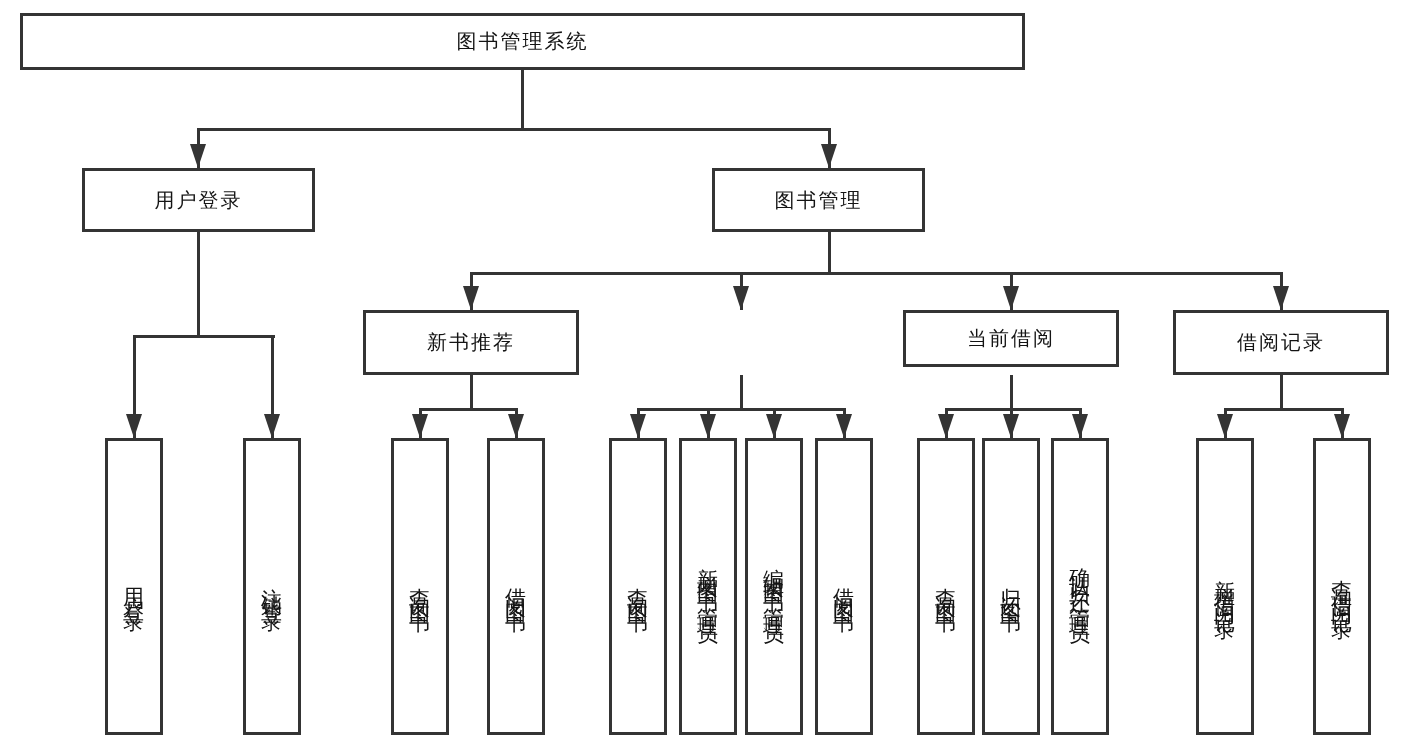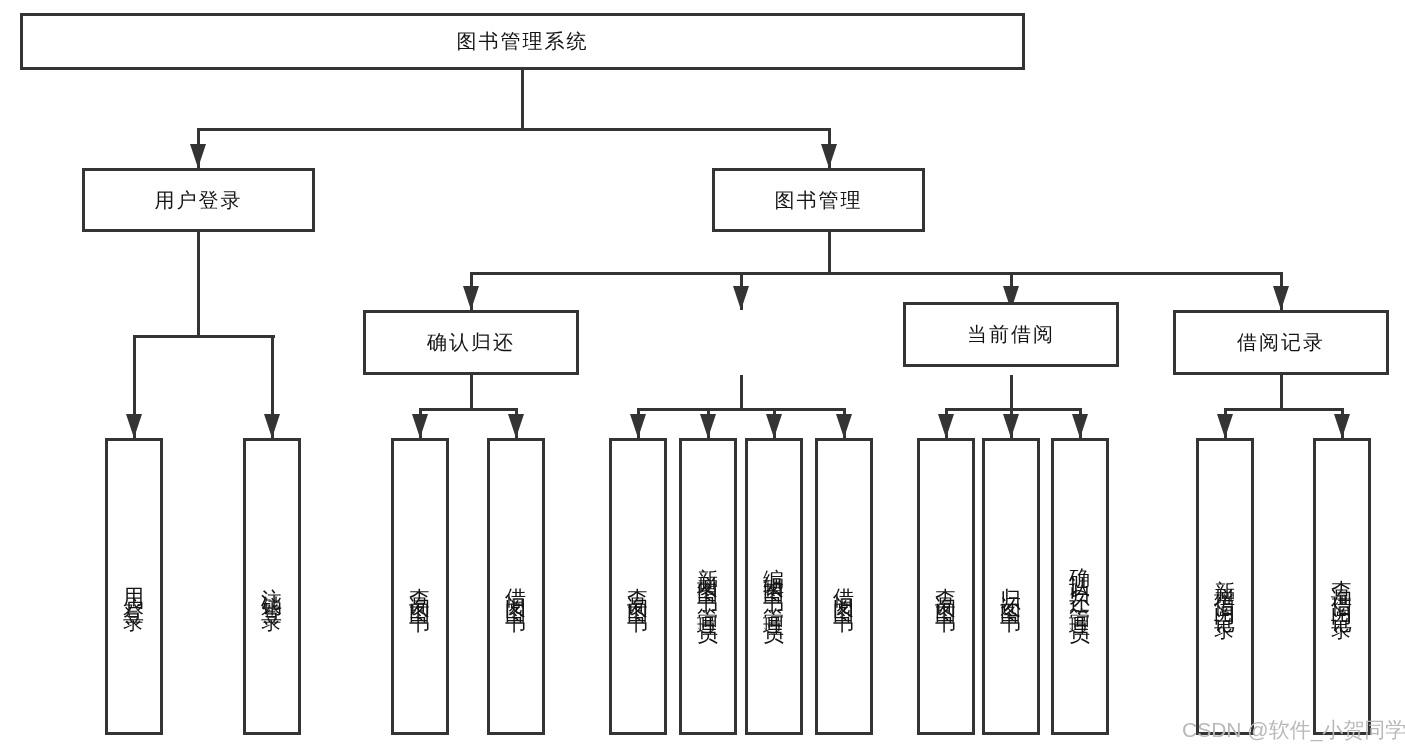--- a/index.html
+++ b/index.html
@@ -84,22 +84,22 @@
   <div class="hl" style="left:470px;top:272px;width:813px"></div>
   <div class="vl" style="left:470px;top:272px;height:38px"></div>
   <div class="ah" style="left:463px;top:286px"></div>
   <div class="vl" style="left:740px;top:272px;height:38px"></div>
   <div class="ah" style="left:733px;top:286px"></div>
   <div class="vl" style="left:1010px;top:272px;height:38px"></div>
   <div class="ah" style="left:1003px;top:286px"></div>
   <div class="vl" style="left:1280px;top:272px;height:38px"></div>
   <div class="ah" style="left:1273px;top:286px"></div>
 
-  <div class="node h" style="left:363px;top:310px;width:216px;height:65px">确认归还</div>
-  <div class="node h" style="left:903px;top:302px;width:216px;height:65px">当前借阅</div>
+  <div class="node h" style="left:363px;top:310px;width:216px;height:65px">新书推荐</div>
+  <div class="node h" style="left:903px;top:310px;width:216px;height:57px">当前借阅</div>
   <div class="node h" style="left:1173px;top:310px;width:216px;height:65px">借阅记录</div>
 
   <div class="vl" style="left:470px;top:375px;height:33px"></div>
   <div class="hl" style="left:419px;top:408px;width:99px"></div>
   <div class="vl" style="left:419px;top:408px;height:30px"></div>
   <div class="ah" style="left:412px;top:414px"></div>
   <div class="vl" style="left:515px;top:408px;height:30px"></div>
   <div class="ah" style="left:508px;top:414px"></div>
 
   <div class="vl" style="left:740px;top:375px;height:33px"></div>
@@ -140,15 +140,14 @@
   <div class="node v" style="left:745px;top:438px;width:58px;height:297px">编辑图书（管理员）</div>
   <div class="node v" style="left:815px;top:438px;width:58px;height:297px">借阅图书</div>
 
   <div class="node v" style="left:917px;top:438px;width:58px;height:297px">查询图书</div>
   <div class="node v" style="left:982px;top:438px;width:58px;height:297px">归还图书</div>
   <div class="node v" style="left:1051px;top:438px;width:58px;height:297px">确认归还（管理员）</div>
 
   <div class="node v" style="left:1196px;top:438px;width:58px;height:297px">新增借阅记录</div>
   <div class="node v" style="left:1313px;top:438px;width:58px;height:297px">查询借阅记录</div>
 
-  <div class="watermark">CSDN @软件_小贺同学</div>
 
 </div>
 
 </body></html>

